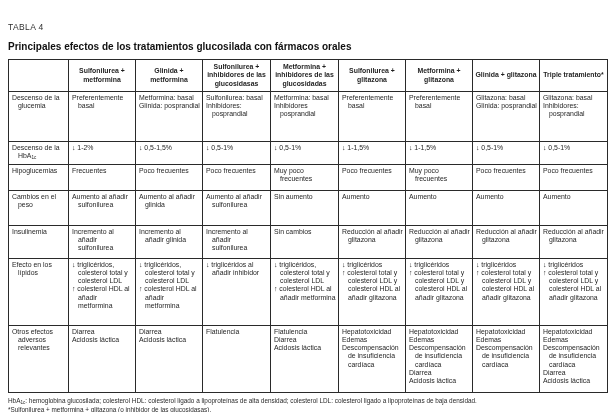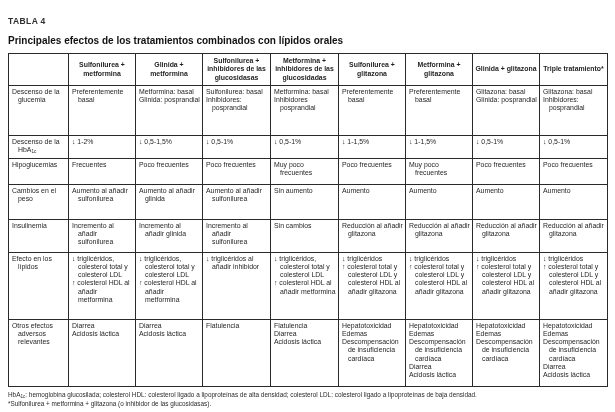--- a/index.html
+++ b/index.html
@@ -6,24 +6,24 @@
   html, body { width: 615px; height: 412px; }
   body {
     background: #ffffff;
     color: #1f1f1f;
     font-family: "Liberation Sans", sans-serif;
     overflow: hidden;
   }
   .page { padding: 6px 8px 0 8px; }
   .tabla-label {
     font-size: 8.5px;
-    font-weight: bold;
+    font-weight: normal;
     letter-spacing: 0.4px;
     color: #2e2e2e;
-    margin: 10px 0 9px 0;
+    margin: 16px 0 9px 0;
   }
   .doc-title {
     font-size: 10px;
     font-weight: bold;
     color: #111;
     margin: 0 0 7px 0;
   }
   table.effects {
     border-collapse: collapse;
     table-layout: fixed;
@@ -62,21 +62,21 @@
     font-size: 6.4px;
     line-height: 1.35;
     color: #2a2a2a;
   }
 </style>
 </head>
 <body>
 
 <div class="page">
   <div class="tabla-label">TABLA 4</div>
-  <div class="doc-title">Principales efectos de los tratamientos combinados con lípidos orales</div>
+  <div class="doc-title">Principales efectos de los tratamientos glucosilada con fármacos orales</div>
 
   <table class="effects">
     <colgroup>
       <col style="width:60px">
       <col style="width:67px">
         <col style="width:67px">
         <col style="width:68px">
         <col style="width:68px">
       <col style="width:67px">
         <col style="width:67px">

